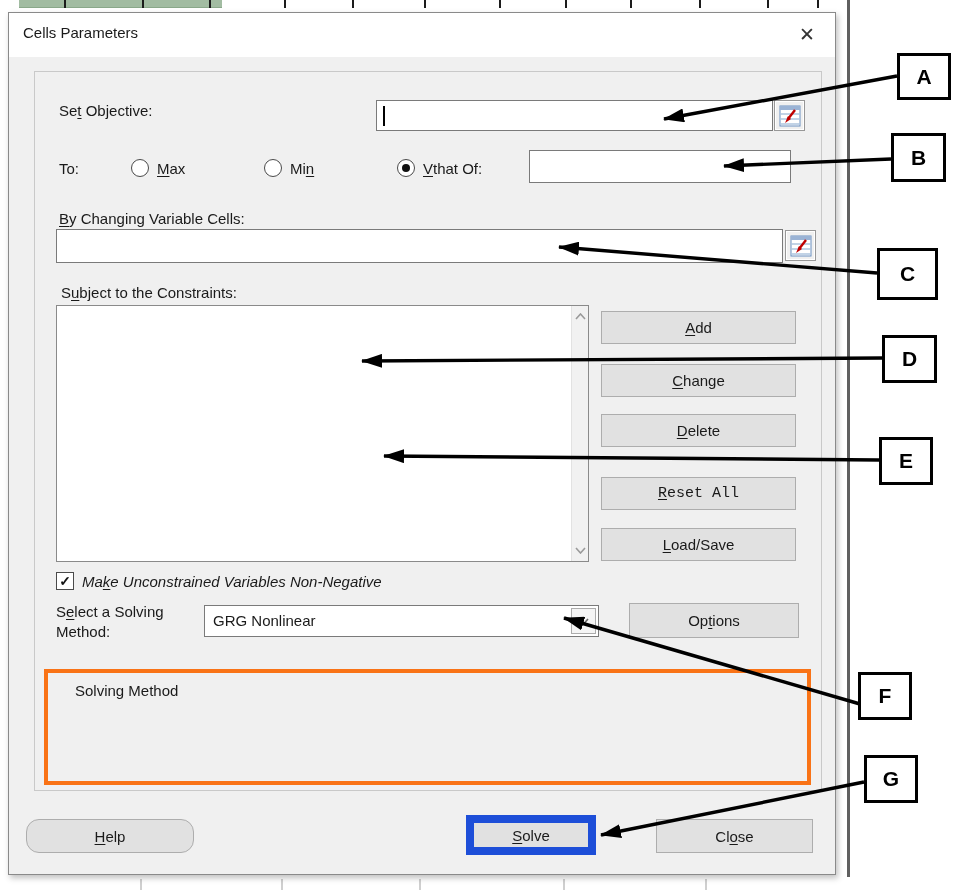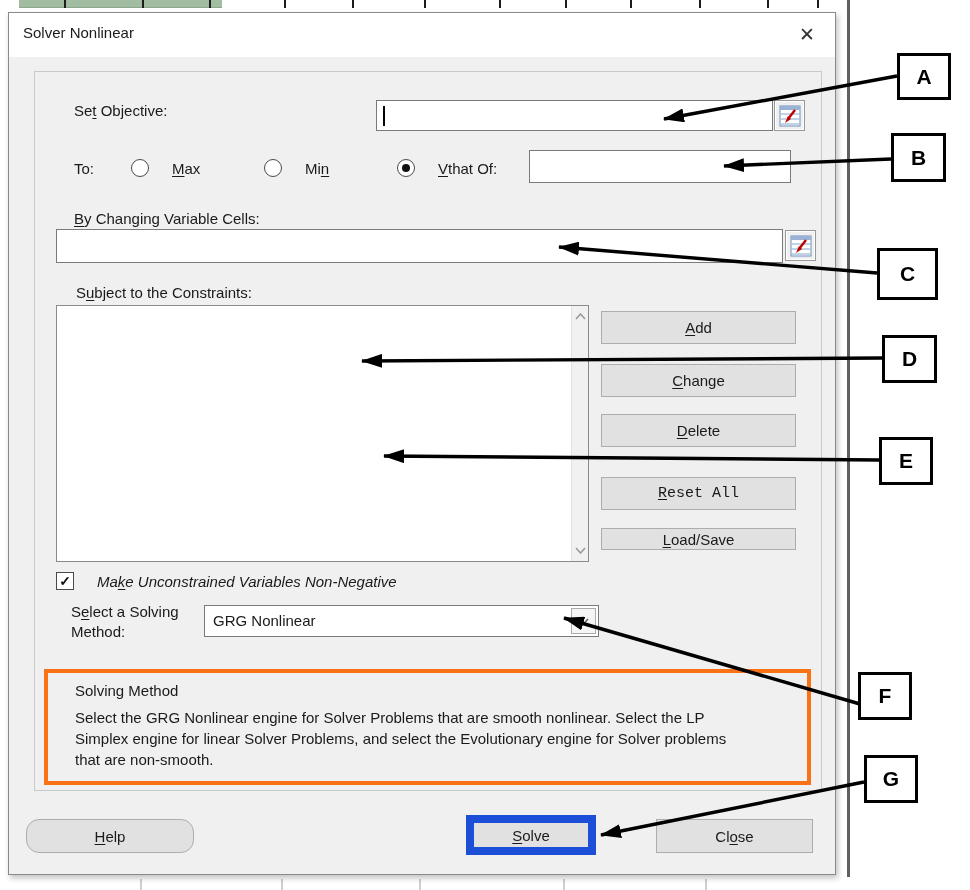--- a/index.html
+++ b/index.html
@@ -21,21 +21,21 @@
     position:absolute; left:8px; top:12px; width:828px; height:863px;
     background:#f0f0f0; border:1px solid #8a8a8a;
     box-shadow:2px 3px 6px rgba(0,0,0,.25);
   }
   .titlebar { position:absolute; left:0; top:0; width:100%; height:44px; background:#ffffff; }
   .title-text { position:absolute; left:14px; top:11px; font-size:15px; color:#1a1a1a; }
   .close-btn { position:absolute; left:778px; top:4px; width:40px; height:34px; display:flex; align-items:center; justify-content:center; font-size:19px; color:#333; cursor:default; }
 
   .groupbox-outer { position:absolute; left:25px; top:58px; width:788px; height:720px; border:1px solid #c9c9c9; }
 
-  .lbl { position:absolute; font-size:15px; line-height:20px; white-space:nowrap;margin-left:15px; }
+  .lbl { position:absolute; font-size:15px; line-height:20px; white-space:nowrap; }
 
   .field { position:absolute; background:#fff; border:1px solid #7a7a7a; }
   .caret { position:absolute; left:6px; top:5px; width:1.5px; height:20px; background:#000; }
 
   .rangebtn { position:absolute; width:31px; height:31px; background:#f0f0f0; border:1px solid #979797; box-shadow:inset 0 0 0 1px #fff; display:flex; align-items:center; justify-content:center; }
 
   .radio { position:absolute; width:18px; height:18px; border:1px solid #4a4a4a; border-radius:50%; background:#fff; }
   .radio.sel::after { content:""; position:absolute; left:4px; top:4px; width:8px; height:8px; border-radius:50%; background:#111; }
 
   .listbox { position:absolute; left:47px; top:292px; width:533px; height:257px; background:#fff; border:1px solid #8a8a8a; }
@@ -88,21 +88,21 @@
   <div class="btick" style="left:140px"></div>
     <div class="btick" style="left:281px"></div>
   <div class="btick" style="left:419px"></div>
     <div class="btick" style="left:563px"></div>
   <div class="btick" style="left:705px"></div>
 </div>
 
 <div class="dialog">
 
   <div class="titlebar">
-    <div class="title-text">Solver Nonlinear</div>
+    <div class="title-text">Cells Parameters</div>
     <div class="close-btn">✕</div>
   </div>
 
   <div class="groupbox-outer"></div>
 
   <div class="lbl" style="left:50px; top:88px;">
     <span>Se</span><span class="ak">t</span><span> Objective:</span>
   </div>
   <div class="field" style="left:367px; top:87px; width:397px; height:31px;">
     <div class="caret"></div>
@@ -178,21 +178,21 @@
   </button>
   <button class="btn" style="left:592px; top:351px; width:195px; height:33px;">
     <span><span></span><span class="ak">C</span><span>hange</span></span>
   </button>
   <button class="btn" style="left:592px; top:401px; width:195px; height:33px;">
     <span><span></span><span class="ak">D</span><span>elete</span></span>
   </button>
   <button class="btn" style="left:592px; top:464px; width:195px; height:33px;font-family:Liberation Mono, monospace;">
     <span><span></span><span class="ak">R</span><span>eset All</span></span>
   </button>
-  <button class="btn" style="left:592px; top:515px; width:195px; height:22px;">
+  <button class="btn" style="left:592px; top:515px; width:195px; height:33px;">
     <span><span></span><span class="ak">L</span><span>oad/Save</span></span>
   </button>
 
   <div class="checkbox">
     <span>✓</span>
   </div>
   <div class="lbl" style="left:73px; top:559px;font-style:italic;">
     <span>Ma</span><span class="ak">k</span><span>e Unconstrained Variables Non-Negative</span>
   </div>
 
@@ -202,24 +202,26 @@
   <div class="lbl" style="left:47px; top:609px;">Method:</div>
 
   <div class="dropdown">
     <div class="dd-text">GRG Nonlinear</div>
     <div class="dd-btn">
       <svg width="11" height="7" viewBox="0 0 11 7">
           <polyline points="1,1 5.5,6 10,1" fill="none" stroke="#666" stroke-width="1.6"></polyline>
         </svg>
     </div>
   </div>
+  <button class="btn" style="left:620px; top:590px; width:170px; height:35px;">
+    <span><span>Op</span><span class="ak">t</span><span>ions</span></span>
+  </button>
 
   <div class="groupbox-sm">
     <div class="sm-title">Solving Method</div>
-    <div class="sm-desc">Select the GRG Nonlinear engine for Solver Problems that are smooth nonlinear. Select the LP Simplex engine for linear Solver Problems, and select the Evolutionary engine for Solver problems that are non-smooth.</div>
   </div>
 
   <button class="btn" style="left:17px; top:806px; width:168px; height:34px;border-radius:13px;">
     <span><span></span><span class="ak">H</span><span>elp</span></span>
   </button>
   <button class="btn default" style="left:457px; top:802px; width:130px; height:40px;">
     <span><span></span><span class="ak">S</span><span>olve</span></span>
   </button>
   <button class="btn" style="left:647px; top:806px; width:157px; height:34px;">
     <span><span>Cl</span><span class="ak">o</span><span>se</span></span>

